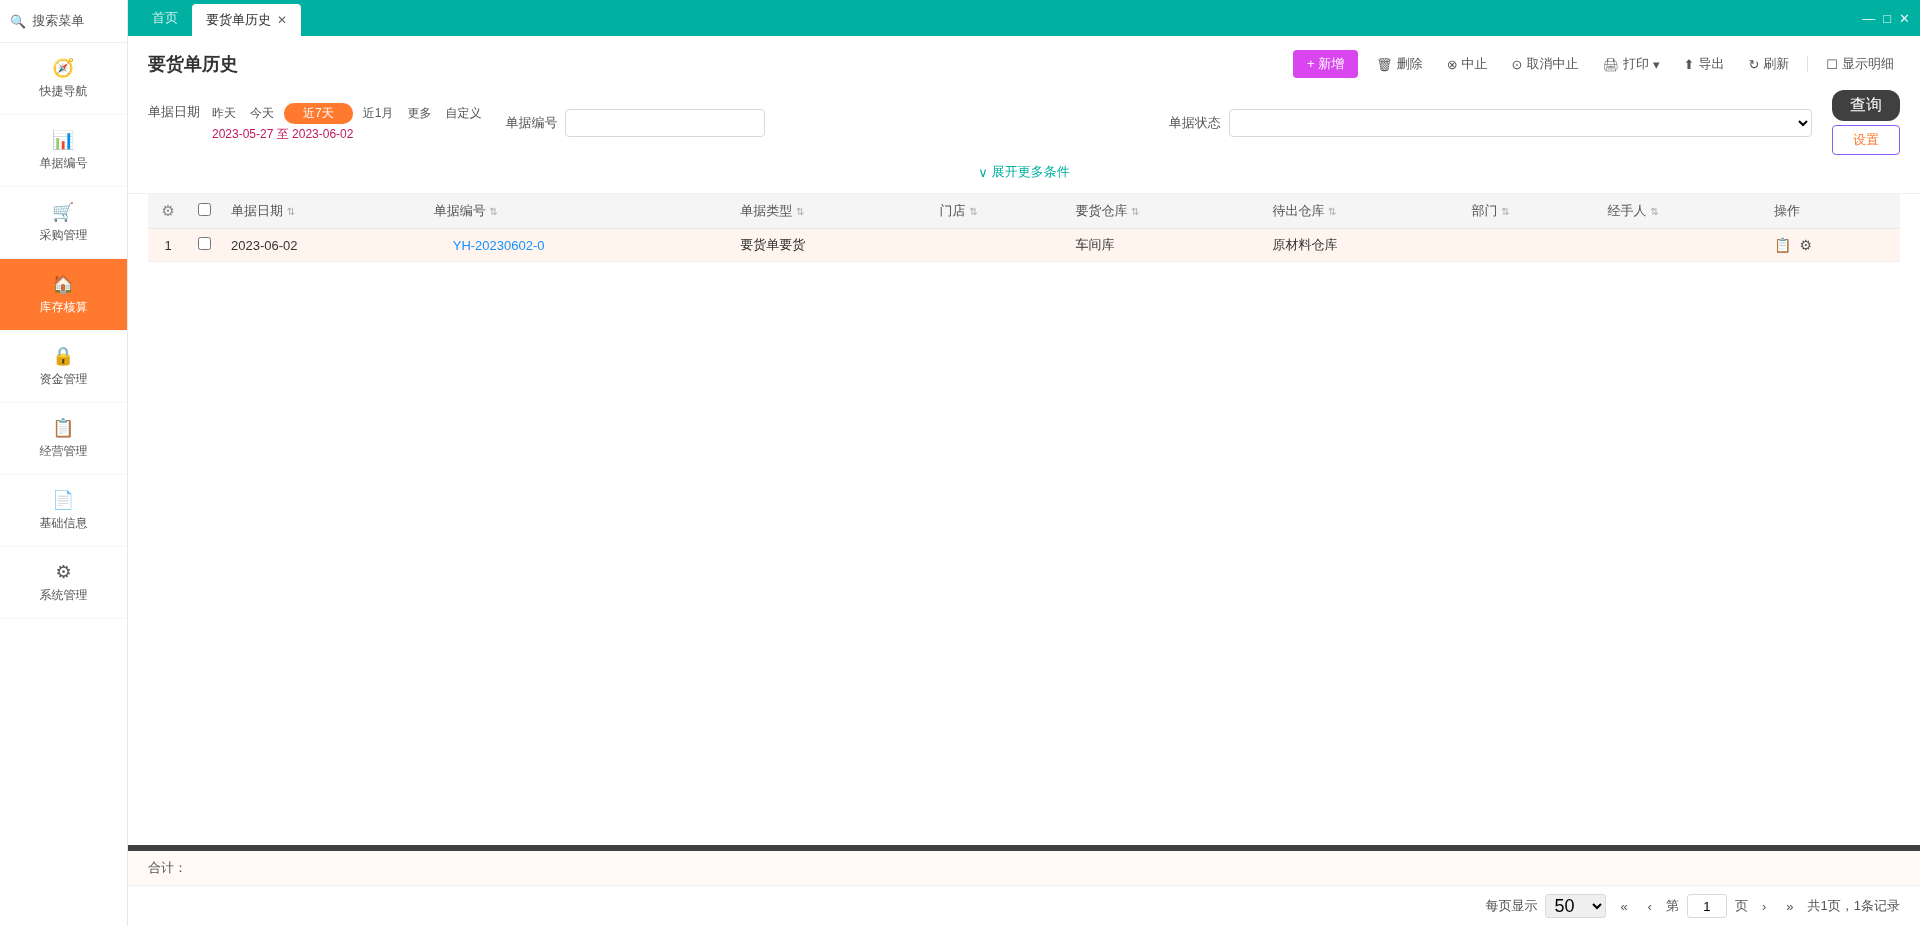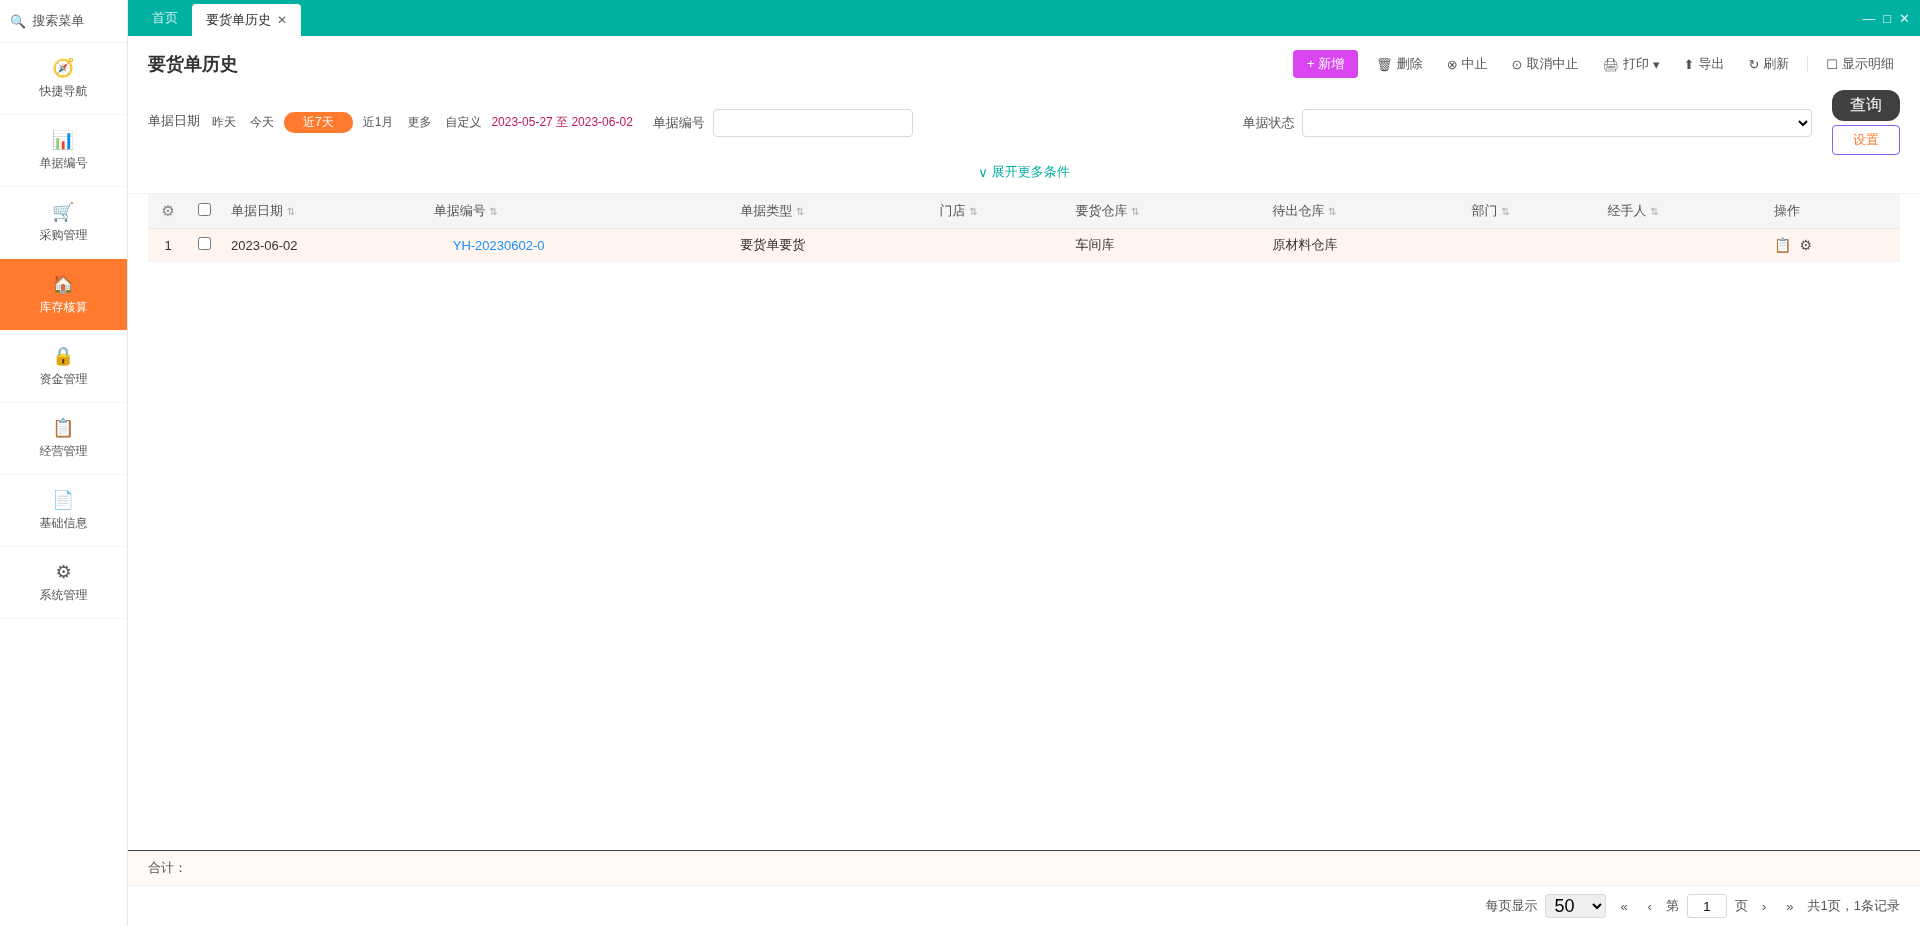--- a/index.html
+++ b/index.html
@@ -57,21 +57,21 @@
     tr.row-highlight td { background: #fff5ee; }
     .col-index { width: 40px; text-align: center; }
     .col-checkbox { width: 30px; text-align: center; }
     .col-settings { width: 30px; text-align: center; }
     .link-text { color: #1890ff; cursor: pointer; text-decoration: none; margin-left: 19px; }
     .action-icons { display: flex; gap: 8px; }
     .action-icon { cursor: pointer; color: #555; font-size: 14px; }
     .sort-icon { font-size: 10px; color: #aaa; }
 
     
-    .table-footer { padding: 8px 20px; background: #fffaf5; border-top: 1px solid #404040; font-size: 13px; color: #555; }
+    .table-footer { padding: 8px 20px; background: #fffaf5; border-top: 6px solid #404040; font-size: 13px; color: #555; }
     .pagination-bar { display: flex; align-items: center; justify-content: flex-end; padding: 8px 20px; border-top: 1px solid #f0f0f0; gap: 8px; font-size: 13px; color: #555; }
     .pagination-bar input { width: 40px; border: 1px solid #d9d9d9; border-radius: 3px; text-align: center; height: 24px; font-size: 13px; }
     .pagination-btn { cursor: pointer; padding: 2px 6px; color: #555; }
     .page-size-select { border: 1px solid #d9d9d9; border-radius: 3px; height: 24px; font-size: 18px; padding: 0 4px; }
 
     .settings-gear { cursor: pointer; color: #888; font-size: 15px; }
     input[type="checkbox"] { cursor: pointer; }
     .query-btn { background: #404040; color: #fff; border: none; border-radius: 12px; padding: 5px 18px; font-size: 16px; cursor: pointer; }
     .settings-btn { background: #fff; color: #ff7a2f; border: 1px solid #8b5cf6; border-radius: 4px; padding: 5px 18px; font-size: 13px; cursor: pointer; }
   </style>
@@ -172,21 +172,21 @@
           <span>显示明细</span>
         </span>
       </div>
     </div>
 
     <div class="filter-area">
       <div class="filter-row">
 
         <div style="display:flex;align-items:flex-start;gap:8px;">
           <span class="filter-label">单据日期</span>
-          <div style="display:flex;flex-direction:row;gap:2px;align-items:center;">
+          <div style="display:flex;flex-direction:column;gap:2px;">
             <div class="date-btns">
               <span class="date-btn">昨天</span>
               <span class="date-btn">今天</span>
               <span class="date-btn active">近7天</span>
               <span class="date-btn">近1月</span>
               <span class="date-btn">更多</span>
               <span class="date-btn">自定义</span>
             </div>
             <span class="date-range">2023-05-27 至 2023-06-02</span>
           </div>

